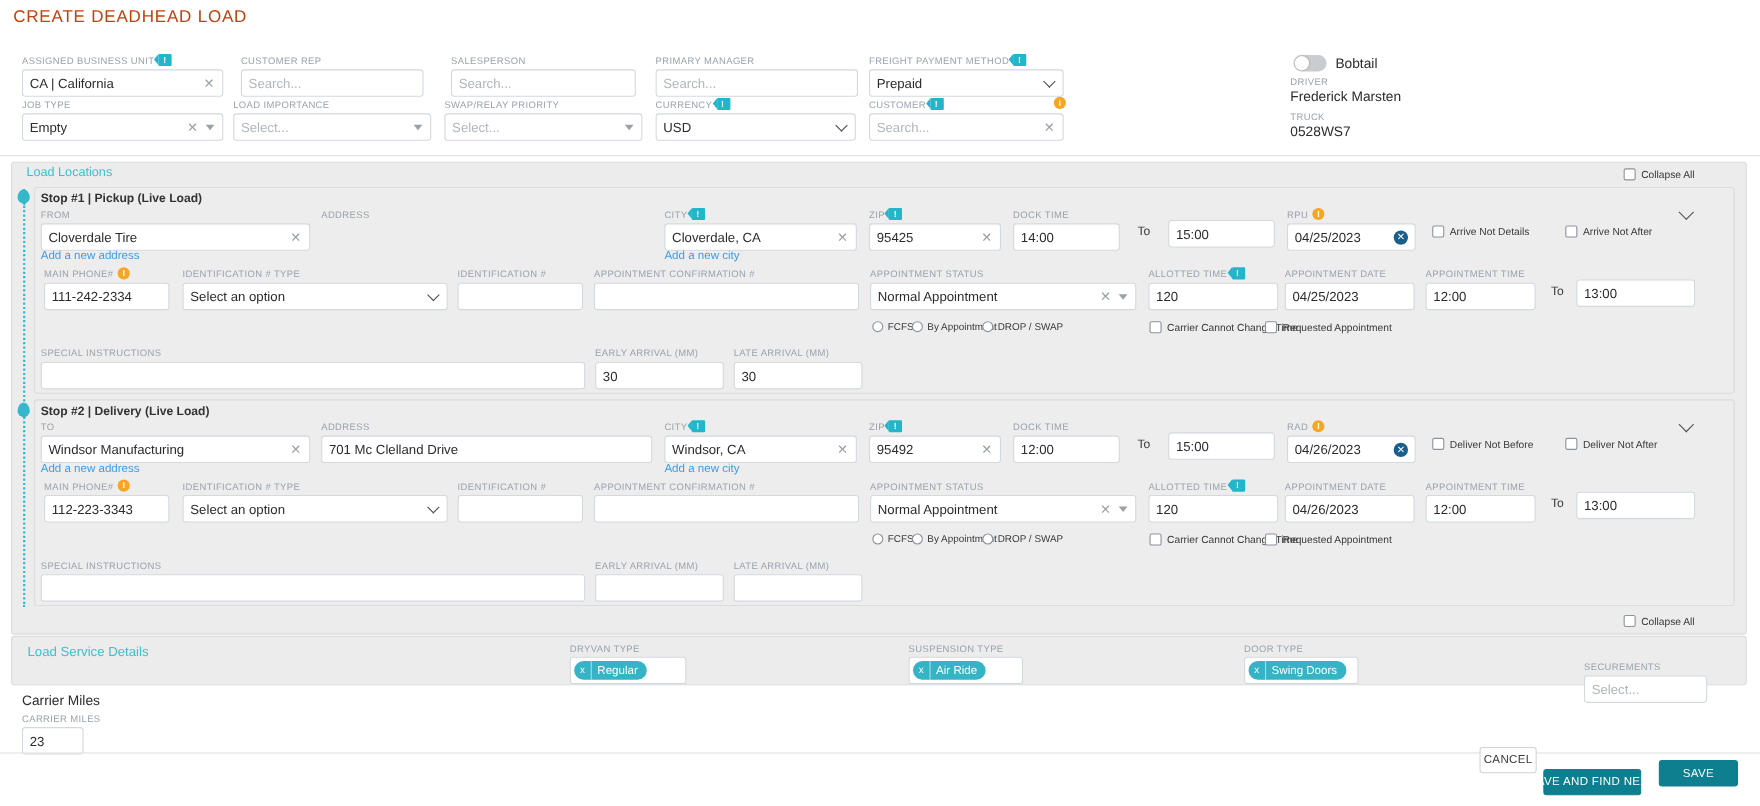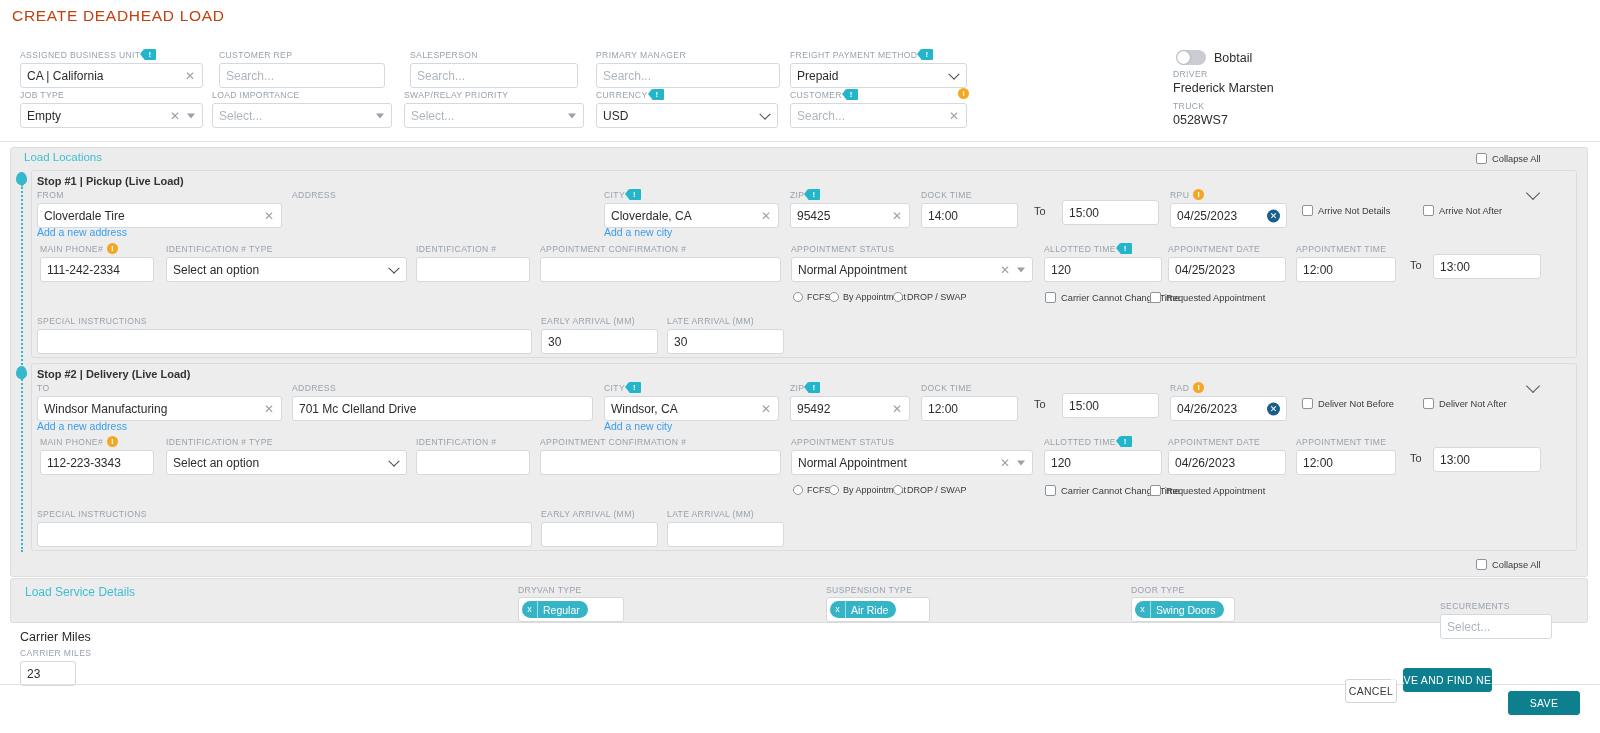--- a/index.html
+++ b/index.html
@@ -689,16 +689,16 @@
   <div class="sec-head" style="left:20px; top:630px;">Carrier Miles</div>
   <div class="fld" style="left:20px; top:647px; width:56px;">
     <div class="lbl">CARRIER MILES</div>
     <div class="inp">
       <span>23</span>
     </div>
   </div>
 
   <div class="divider" style="top:684px;"></div>
   <div class="btn cancel" style="left:1345px; top:667px; width:52px;margin-top:12px;">CANCEL</div>
-  <div class="btn primary" style="left:1403px; top:668px; width:89px;">SAVE AND FIND NEXT</div>
+  <div class="btn primary" style="left:1403px; top:699px; width:89px;">SAVE AND FIND NEXT</div>
   <div class="btn primary" style="left:1508px; top:691px; width:72px;">SAVE</div>
 
 </div>
 
 </body></html>

